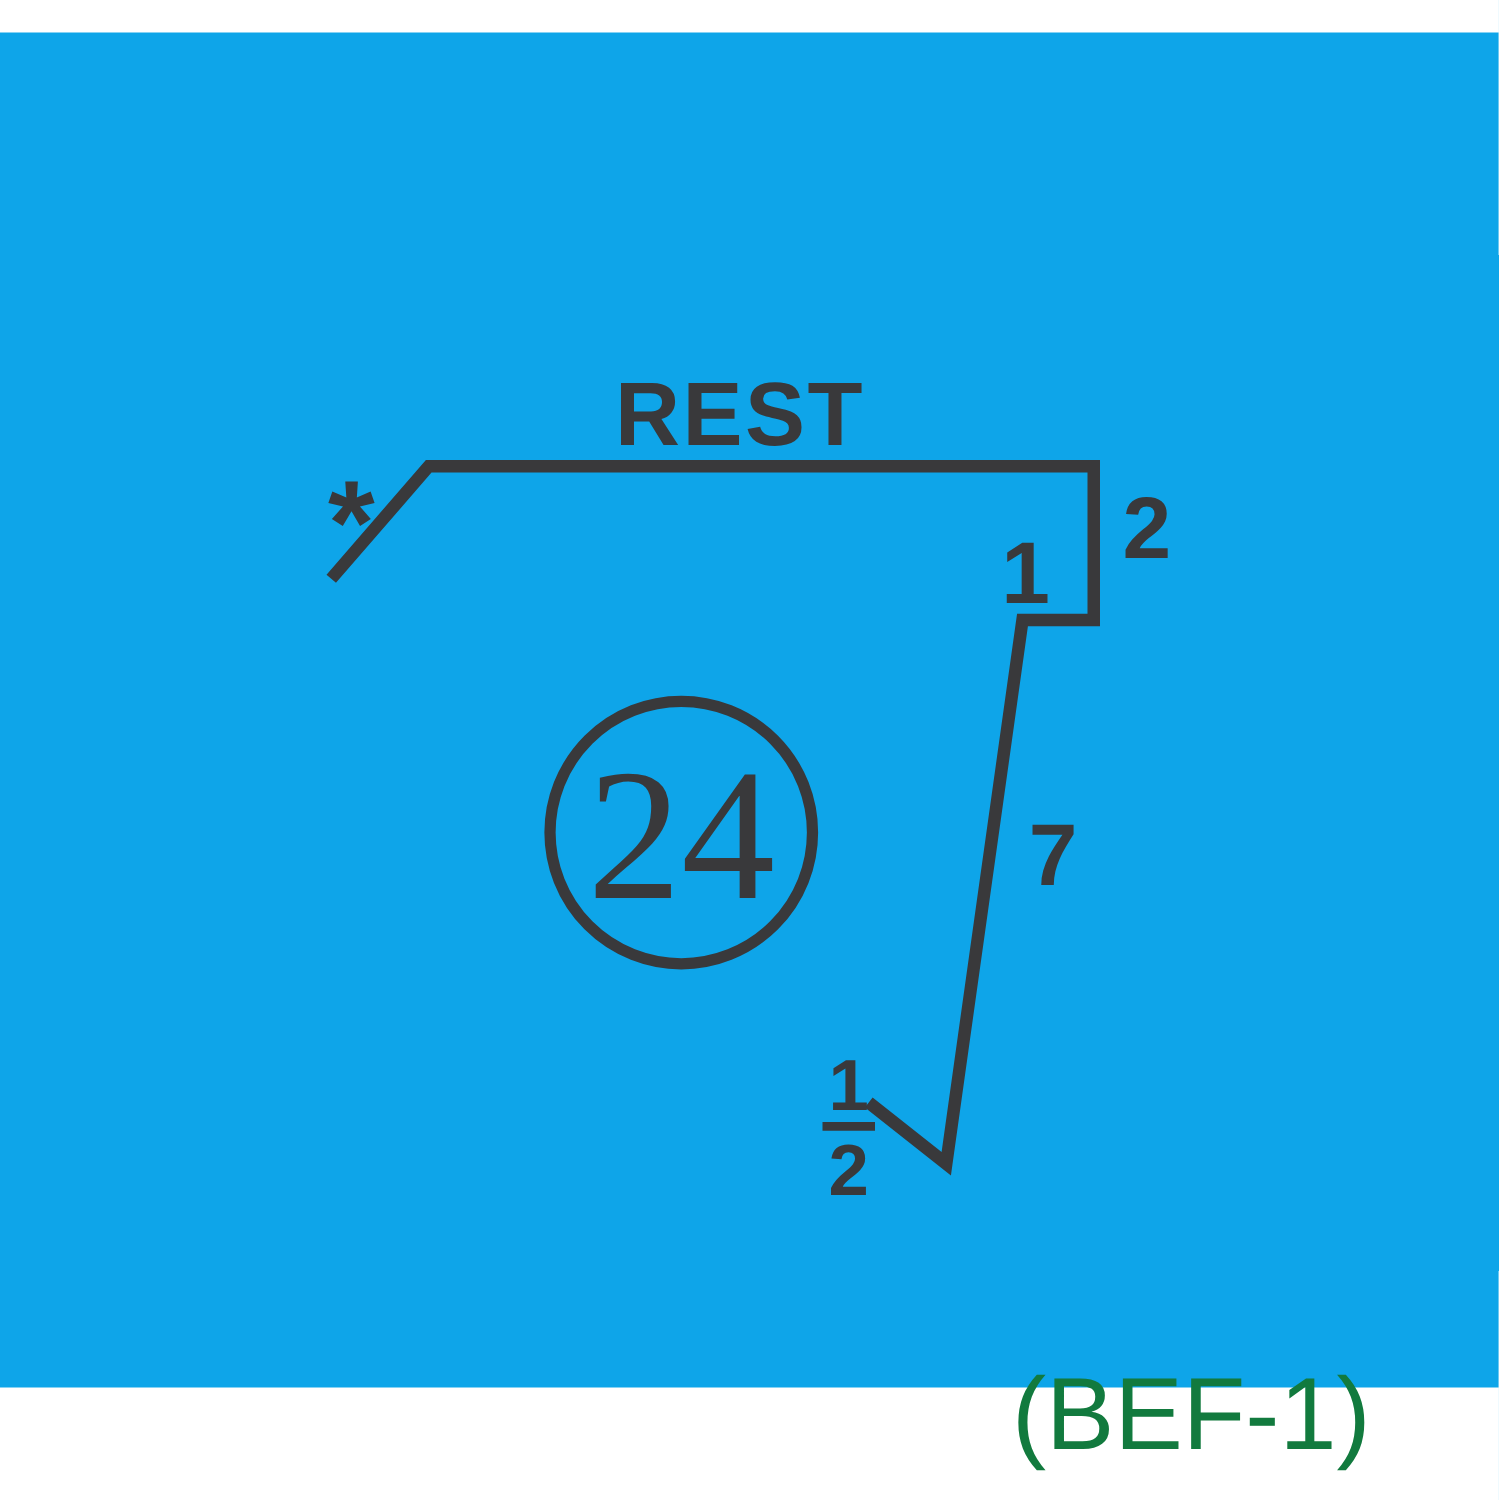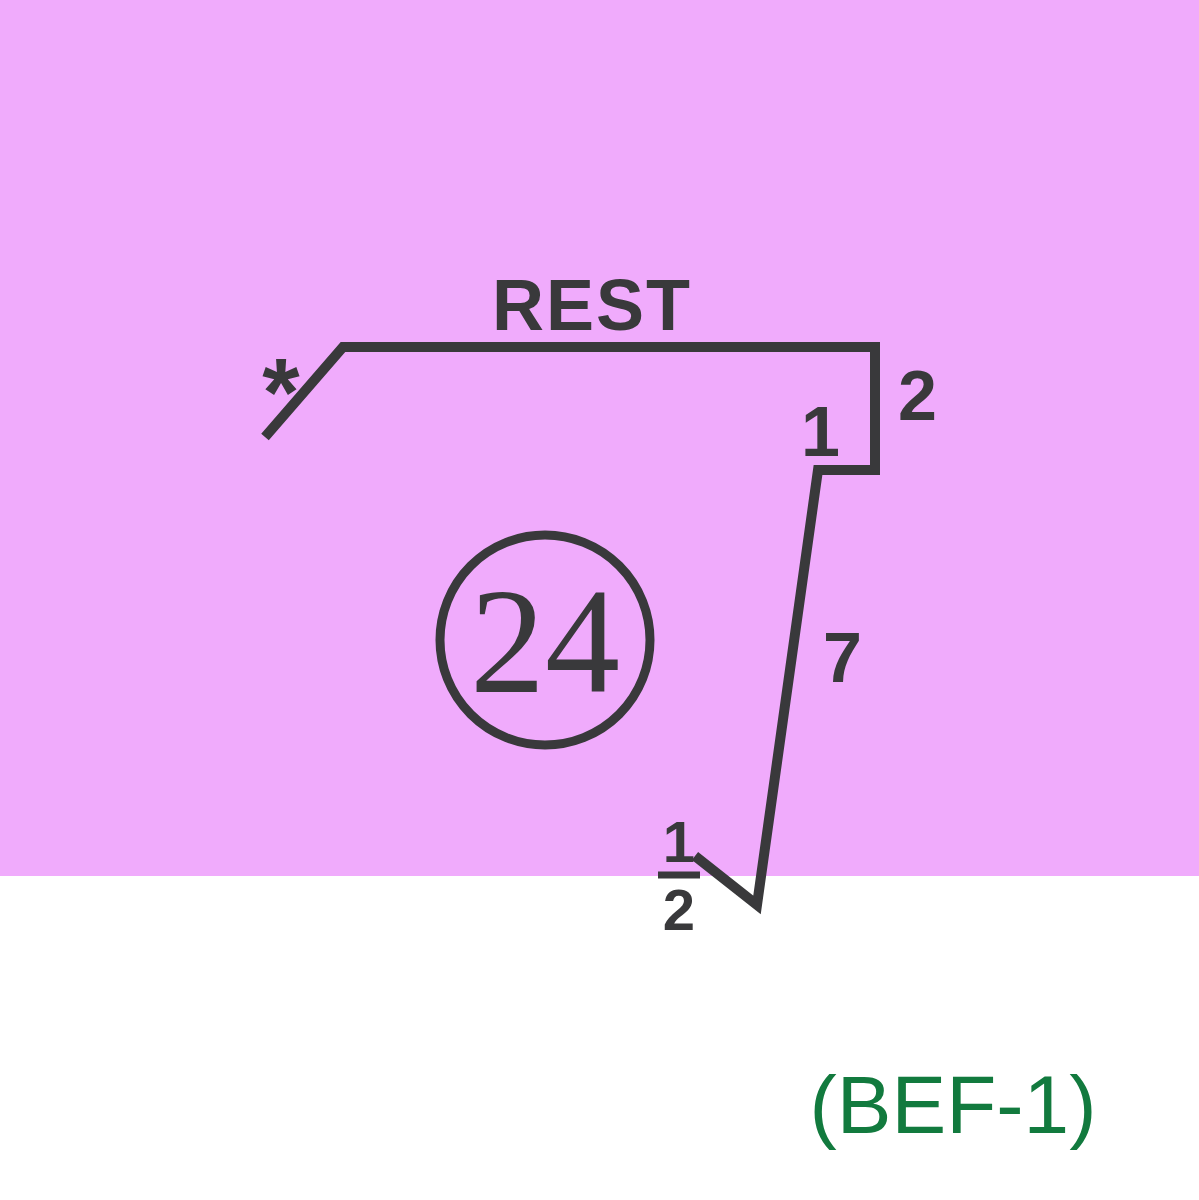--- a/index.html
+++ b/index.html
@@ -7,22 +7,23 @@
     padding: 0;
     background: #ffffff;
     width: 1199px;
     height: 1200px;
     overflow: hidden;
     font-family: "Liberation Sans", sans-serif;
   }
   .stage {
     position: relative;
     width: 1199px;
-    height: 876px;
-    background: #f0abfc;
+    height: 1084px;
+    background: #0ea5e9;
+    margin-top: 26px;
   }
   svg { display: block; }
   .profile {
     fill: none;
     stroke: #39393b;
     stroke-width: 10;
     stroke-linejoin: miter;
     stroke-linecap: butt;
   }
   .gauge-circle {

